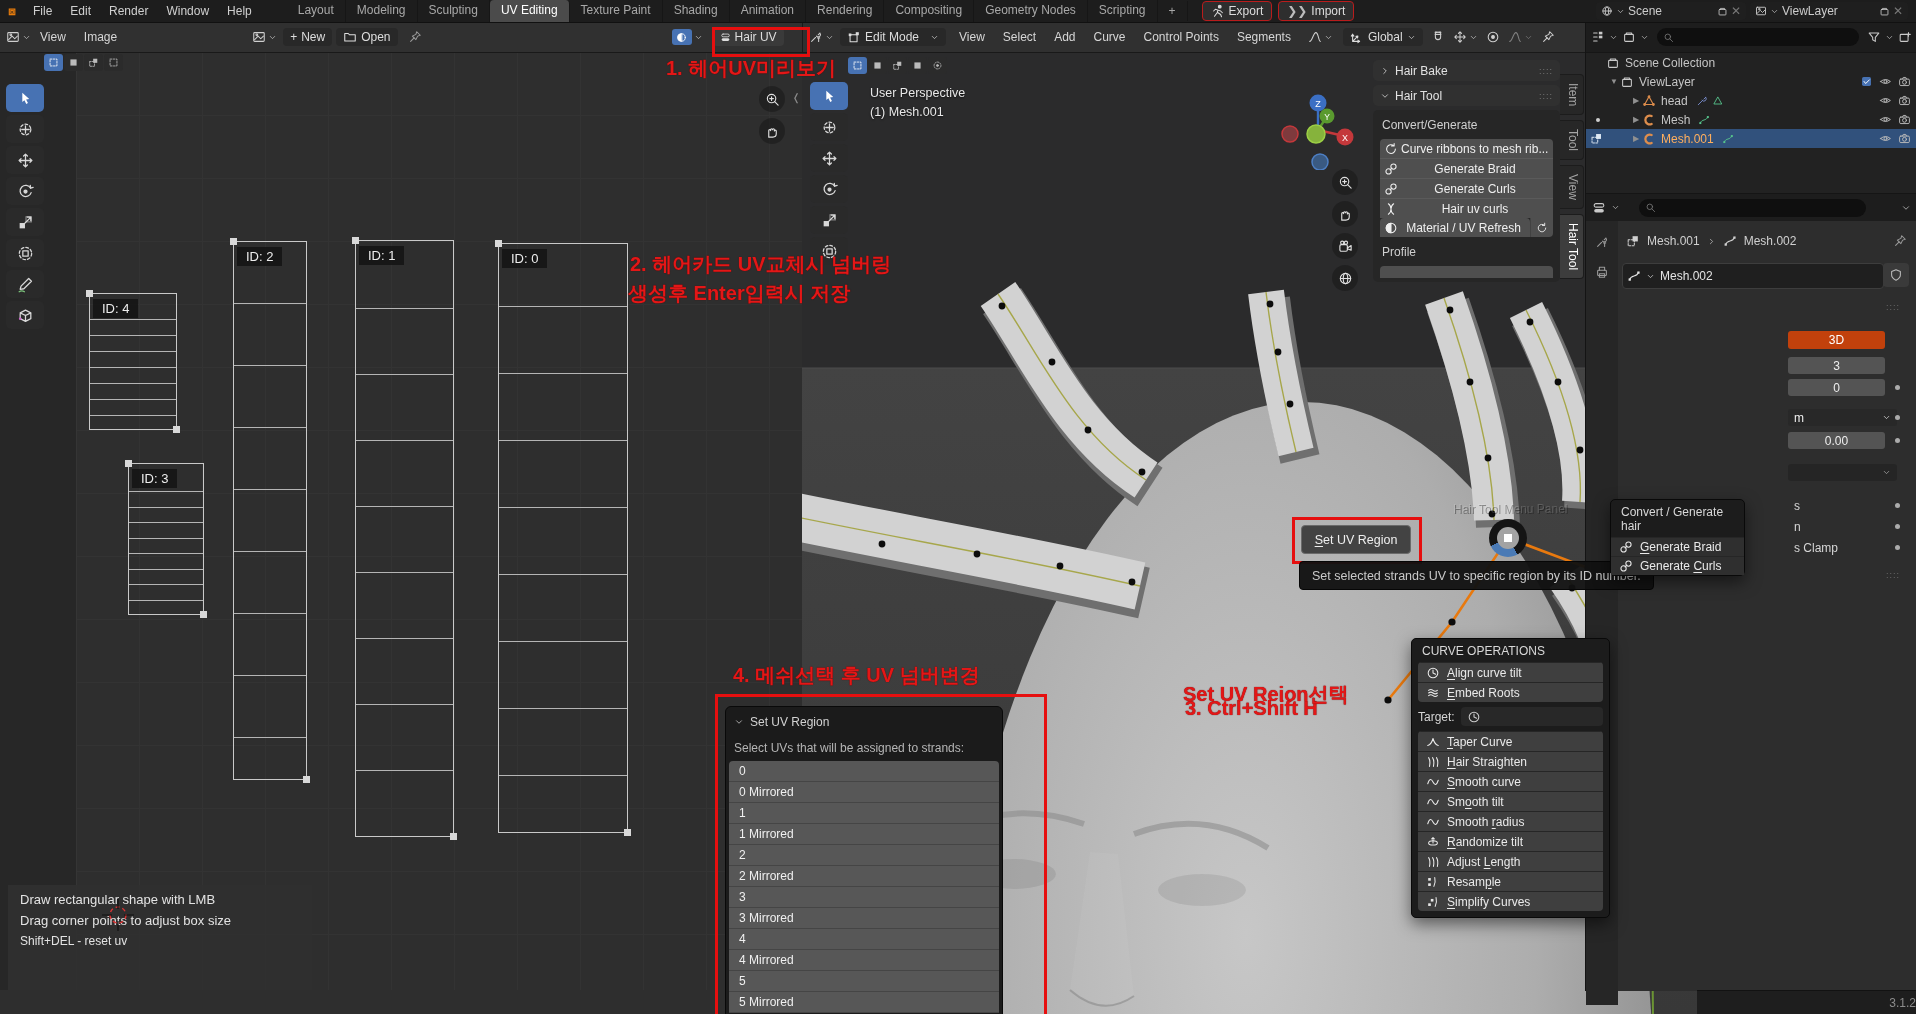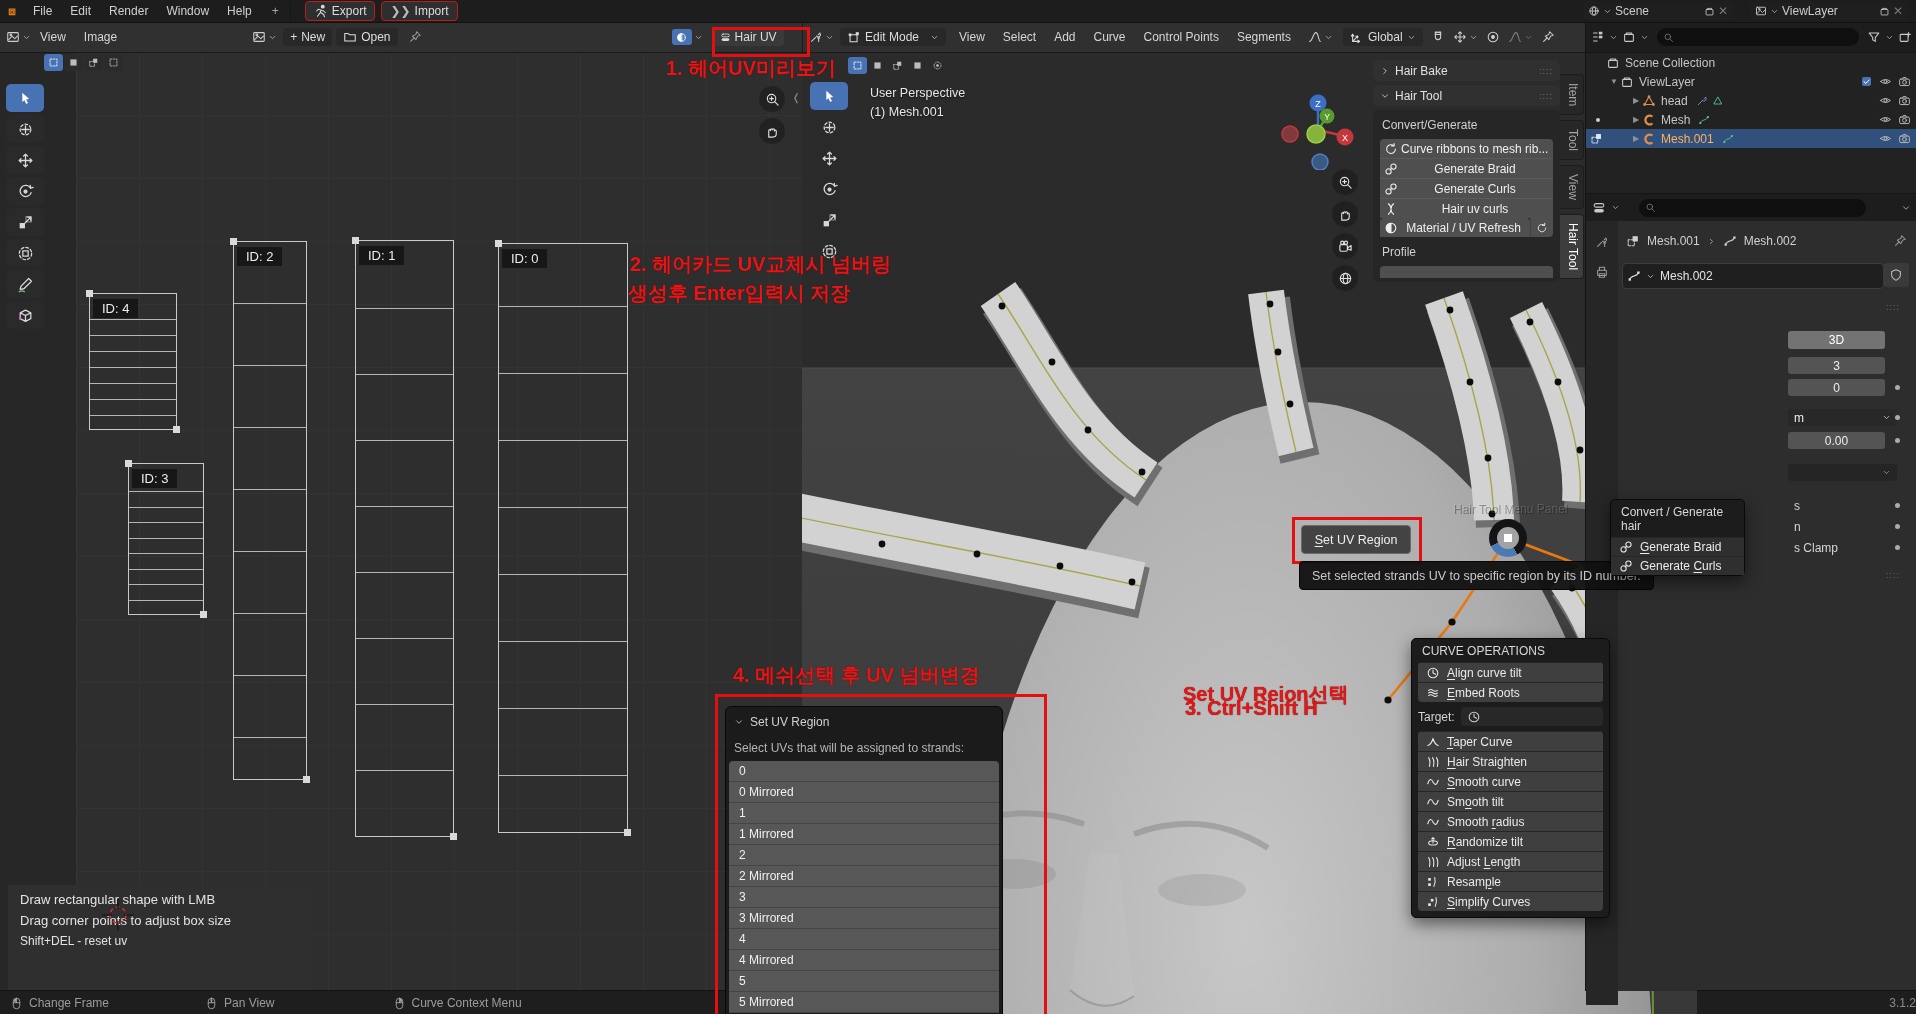--- a/index.html
+++ b/index.html
@@ -401,32 +401,45 @@
         <path d="M12 3 v4 M10 5 h4"></path>
       </symbol>
 </defs>
 </svg>
 
 <div id="app">
 
   <div id="topbar" class="abs">
     <div id="logo">⧈</div>
     <div id="tb-menus"><div class="menu-item" style="display: inline-block;">File</div><div class="menu-item" style="display: inline-block; text-align: right;">Edit</div><div class="menu-item" style="display: inline-block;">Render</div><div class="menu-item" style="display: inline-block;">Window</div><div class="menu-item" style="display: inline-block;">Help</div></div>
+    <div id="ws-tabs">
+        <div class="ws-tab">Layout</div>
+        <div class="ws-tab">Modeling</div>
+        <div class="ws-tab">Sculpting</div>
+        <div class="ws-tab active">UV Editing</div>
+        <div class="ws-tab">Texture Paint</div>
+        <div class="ws-tab">Shading</div>
+        <div class="ws-tab">Animation</div>
+        <div class="ws-tab">Rendering</div>
+        <div class="ws-tab">Compositing</div>
+        <div class="ws-tab">Geometry Nodes</div>
+        <div class="ws-tab">Scripting</div>
+      </div>
     <div class="ws-tab">+</div>
     <div class="tb-btn" style="margin-left:14px;">
       <svg class="ic">
           <use href="#s-runner"></use>
         </svg>
       <span>Export</span>
     </div>
     <div class="tb-btn">
       <span style="color:#bbb;">❯❯</span>
       <span>Import</span>
     </div>
-    <div style="margin-left:auto;display:flex;align-items:center;gap:17px;margin-right:8px;">
+    <div style="margin-left:auto;display:flex;align-items:center;gap:4px;margin-right:8px;">
       <div class="id-block" style="width:140px;">
         <svg class="ic" style="width:12px;height:12px">
             <use href="#s-gridball"></use>
           </svg>
         <svg class="ic" style="width:9px;height:9px">
             <use href="#s-chevd"></use>
           </svg>
         <span style="flex:1">Scene</span>
         <svg class="ic" style="width:11px;height:11px">
             <use href="#s-collection"></use>
@@ -1207,21 +1220,21 @@
         </svg>
       <span>Mesh.002</span>
     </div>
     <div id="shield-btn">
       <svg class="ic">
           <use href="#s-shield"></use>
         </svg>
     </div>
 
     <div class="pgrip" style="top:108px;">::::</div>
-    <div class="pfield" style="top:137px;height:18px;background:#737373;color:#fff;">3D</div>
+    <div class="pfield" style="top:137px;height:18px;background:#c2410c;color:#fff;">3D</div>
     <div class="pfield" style="top:163px;">3</div>
     <div class="pfield" style="top:185px;">0</div>
     <div class="pdot" style="top:191px;"></div>
     <div class="pfield" style="top:215px;background:#282828;justify-content:space-between;padding:0 6px;">
       <span>m</span>
       <svg class="ic" style="width:9px;height:9px">
           <use href="#s-chevd"></use>
         </svg>
     </div>
     <div class="pdot" style="top:221px;"></div>
@@ -1234,40 +1247,20 @@
     </div>
     <div class="plabel" style="top:305px;">s</div>
     <div class="pdot" style="top:309px;"></div>
     <div class="plabel" style="top:326px;">n</div>
     <div class="pdot" style="top:330px;"></div>
     <div class="plabel" style="top:347px;">s Clamp</div>
     <div class="pdot" style="top:351px;"></div>
     <div class="pgrip" style="top:376px;">::::</div>
   </div>
 
-  <div id="status-left" class="abs">
-      <div class="status-item" style="margin-left: 10px;">
-        <svg class="ic" style="width:13px;height:13px">
-          <use href="#s-mouse-left"></use>
-        </svg>
-        <span>Change Frame</span>
-      </div>
-      <div class="status-item" style="margin-left: 96px;">
-        <svg class="ic" style="width:13px;height:13px">
-          <use href="#s-mouse-middle"></use>
-        </svg>
-        <span>Pan View</span>
-      </div>
-      <div class="status-item" style="margin-left: 118px;">
-        <svg class="ic" style="width:13px;height:13px">
-          <use href="#s-mouse-right"></use>
-        </svg>
-        <span>Curve Context Menu</span>
-      </div>
-    </div>
   <div id="status-right" class="abs">
     <span>3.1.2</span>
   </div>
 
   <div class="redbox" style="left:712px;top:27px;width:92px;height:24px;"></div>
   <div class="redtext" style="left:666px;top:55px;">1. 헤어UV미리보기</div>
   <div class="redtext" style="left:630px;top:251px;">2. 헤어카드 UV교체시 넘버링</div>
   <div class="redtext" style="left:628px;top:280px;">생성후 Enter입력시 저장</div>
   <div class="redtext" style="left:733px;top:662px;">4. 메쉬선택 후 UV 넘버변경</div>
   <div class="redtext" style="left:1185px;top:653px;margin-top:44px;">3. Ctrl+Shift H</div>

